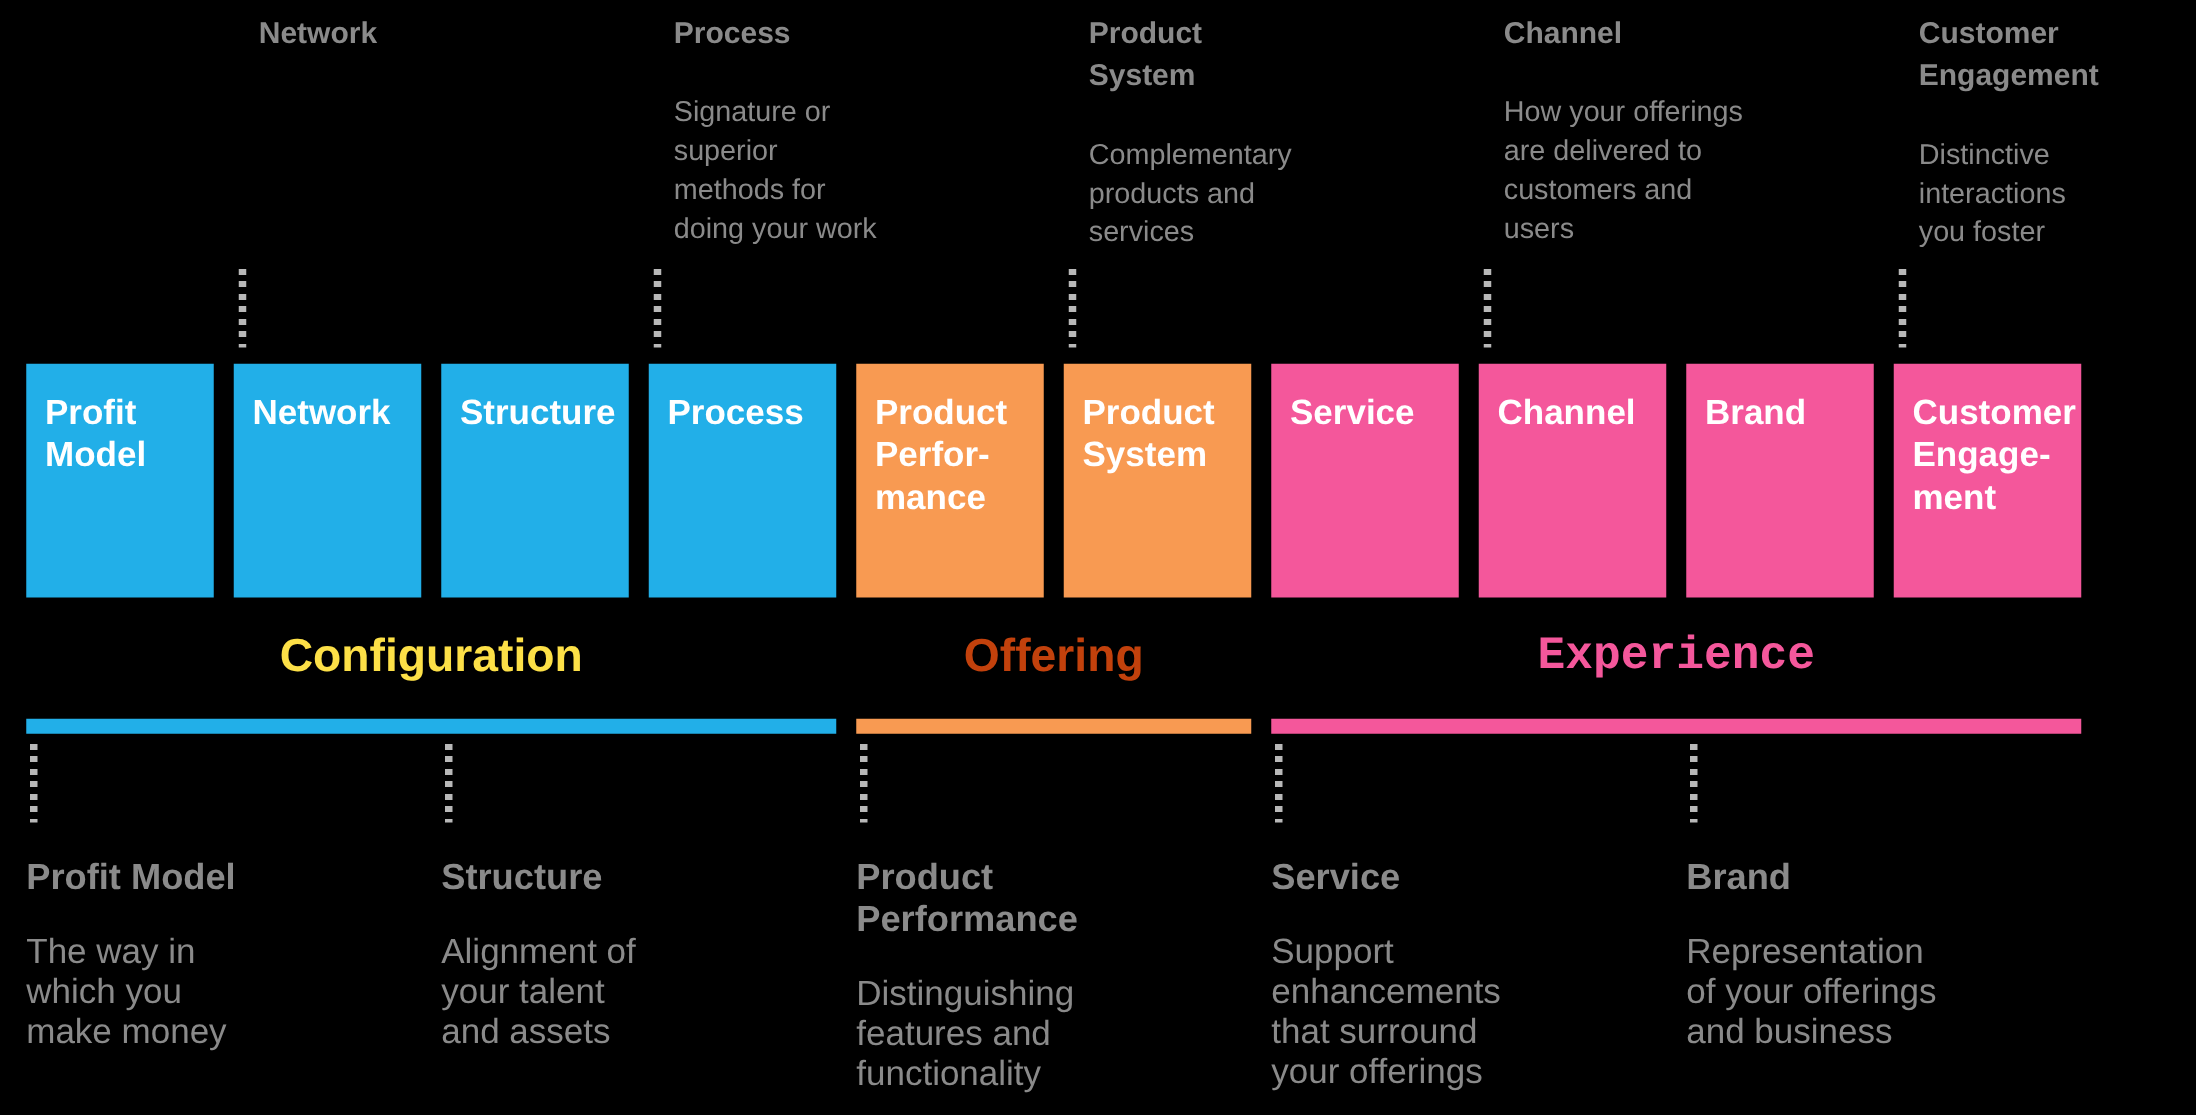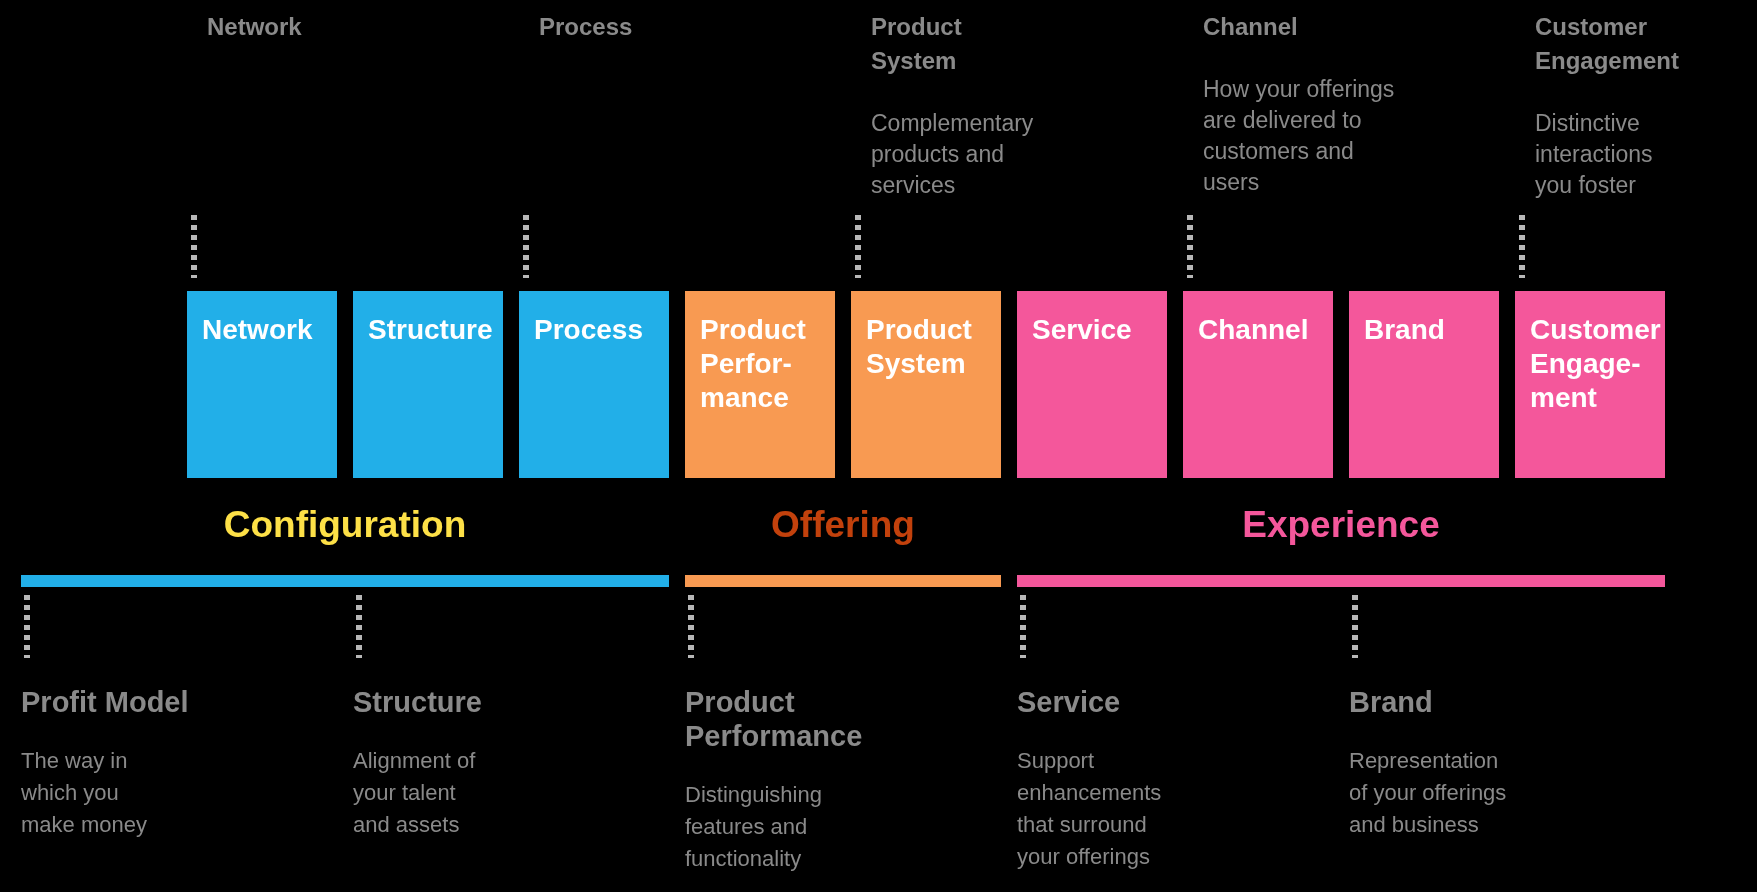--- a/index.html
+++ b/index.html
@@ -70,55 +70,59 @@
     position: absolute;
     top: 504px;
     height: 42px;
     line-height: 42px;
     text-align: center;
     font-size: 37px;
     font-weight: bold;
   }
   .fg-blue   { color: #fde047; }
   .fg-orange { color: #c2410c; }
-  .fg-pink   { color: #F4579B; }
+  .fg-pink   { color: #F4579B; font-family: Liberation Mono, monospace; }
   .cat-bar {
     position: absolute;
     top: 575px;
     height: 12px;
   }
 
   
   .bot-ann {
     position: absolute;
     top: 685px;
     width: 300px;
     color: #8A8A8A;
   }
   .bot-ann .ann-heading {
     font-size: 29px;
     font-weight: bold;
     line-height: 34px;
     margin: 0 0 26px 0;
   }
   .bot-ann .ann-body {
-    font-size: 22px;
+    font-size: 28px;
     line-height: 32px;
   }
 </style>
 </head>
 <body>
 
 <div class="canvas">
 
   <div class="top-ann" style="left:207px">
     <div class="ann-heading lines">Network</div>
   </div>
   <div class="top-ann" style="left:539px">
     <div class="ann-heading lines">Process</div>
+    <div class="ann-body lines">Signature or
+superior
+methods for
+doing your work</div>
   </div>
   <div class="top-ann" style="left:871px">
     <div class="ann-heading lines">Product
 System</div>
     <div class="ann-body lines">Complementary
 products and
 services</div>
   </div>
   <div class="top-ann" style="left:1203px">
     <div class="ann-heading lines">Channel</div>
@@ -134,20 +138,22 @@
 interactions
 you foster</div>
   </div>
 
   <div class="vdash top" style="left:191px"></div>
   <div class="vdash top" style="left:523px"></div>
   <div class="vdash top" style="left:855px"></div>
   <div class="vdash top" style="left:1187px"></div>
   <div class="vdash top" style="left:1519px"></div>
 
+  <div class="box bg-blue" style="left:21px"><span class="lines">Profit
+Model</span></div>
   <div class="box bg-blue" style="left:187px"><span class="lines">Network</span></div>
   <div class="box bg-blue" style="left:353px"><span class="lines">Structure</span></div>
   <div class="box bg-blue" style="left:519px"><span class="lines">Process</span></div>
   <div class="box bg-orange" style="left:685px"><span class="lines">Product
 Perfor-
 mance</span></div>
   <div class="box bg-orange" style="left:851px"><span class="lines">Product
 System</span></div>
   <div class="box bg-pink" style="left:1017px"><span class="lines">Service</span></div>
   <div class="box bg-pink" style="left:1183px"><span class="lines">Channel</span></div>

